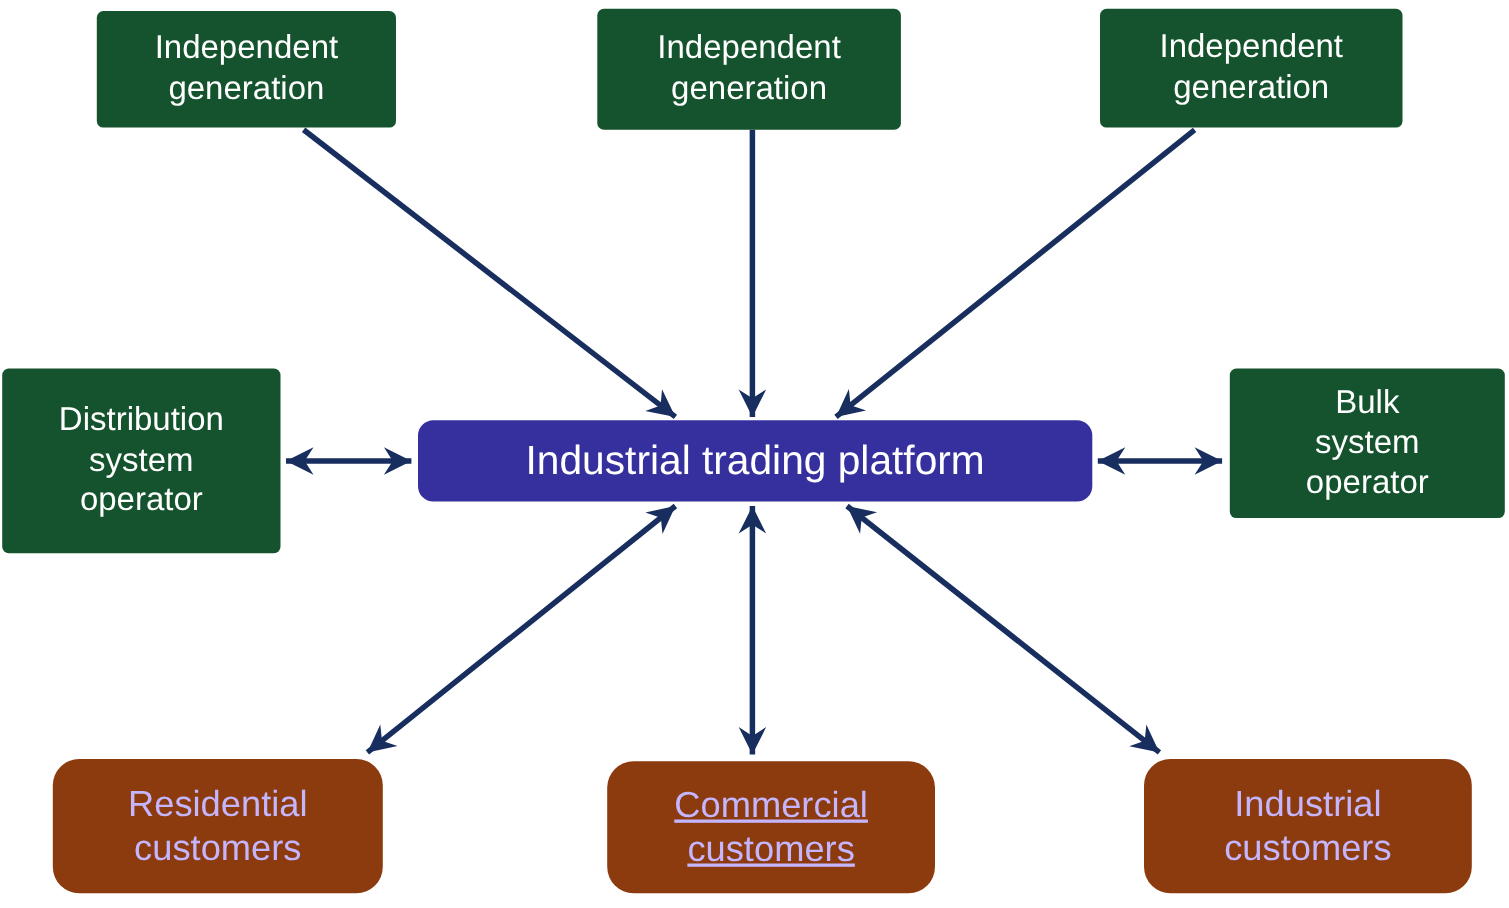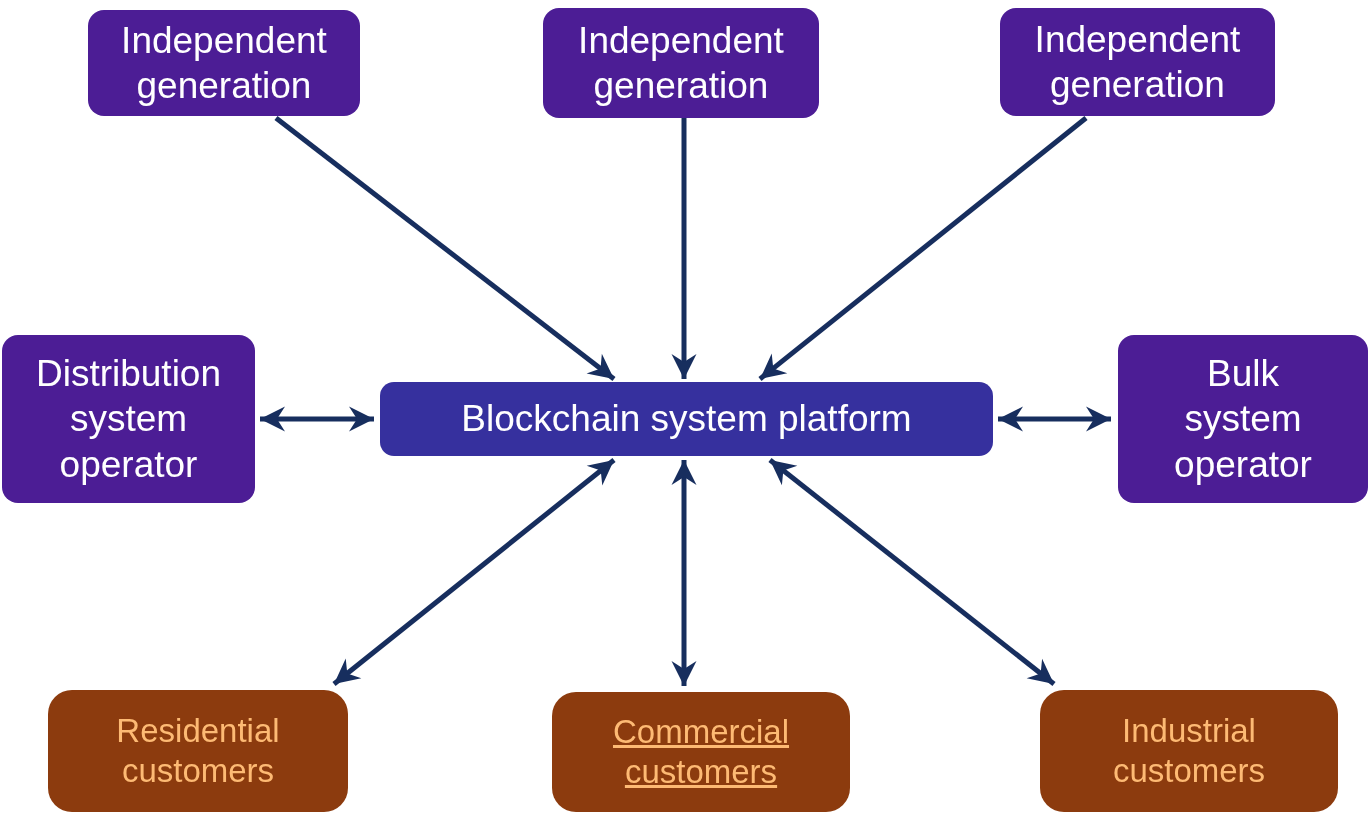--- a/index.html
+++ b/index.html
@@ -22,46 +22,46 @@
     position: absolute;
     display: flex;
     align-items: center;
     justify-content: center;
     text-align: center;
     white-space: pre-line;
     box-sizing: border-box;
     line-height: 1.22;
   }
   .node--gray {
-    background: #4c1d95;
+    background: #14532d;
     color: #FFFFFF;
-    border-radius: 16px;
-    font-size: 37px;
+    border-radius: 6px;
+    font-size: 30px;
   }
   .node--platform {
     background: #36309E;
     color: #FFFFFF;
     border-radius: 14px;
     font-size: 37px;
     line-height: 1.1;
   }
   .node--customer {
     background: #8C3B0E;
-    color: #fdba74;
+    color: #c4b5fd;
     border-radius: 24px;
     font-size: 33px;
   }
   
   .gen-1 { left: 88px;   top: 10px; width: 272px; height: 106px; }
   .gen-2 { left: 543px;  top: 8px;  width: 276px; height: 110px; }
   .gen-3 { left: 1000px; top: 8px;  width: 275px; height: 108px; }
   
   .op-left  { left: 2px;    top: 335px; width: 253px; height: 168px; }
   .platform { left: 380px;  top: 382px; width: 613px; height: 74px;  }
-  .op-right { left: 1118px; top: 335px; width: 250px; height: 168px; }
+  .op-right { left: 1118px; top: 335px; width: 250px; height: 136px; }
   
   .cust-1 { left: 48px;   top: 690px; width: 300px; height: 122px; }
   .cust-2 { left: 552px;  top: 692px; width: 298px; height: 120px; text-decoration: underline; }
   .cust-3 { left: 1040px; top: 690px; width: 298px; height: 122px; justify-content: center; }
 </style>
 </head>
 <body>
 
 <div class="canvas">
 
@@ -96,21 +96,21 @@
     <span>Independent
 generation</span>
   </div>
 
   <div class="node node--gray op-left">
     <span>Distribution
 system
 operator</span>
   </div>
   <div class="node node--platform platform">
-    <span>Blockchain system platform</span>
+    <span>Industrial trading platform</span>
   </div>
   <div class="node node--gray op-right">
     <span>Bulk
 system
 operator</span>
   </div>
 
   <div class="node node--customer cust-1">
     <span>Residential
 customers</span>

